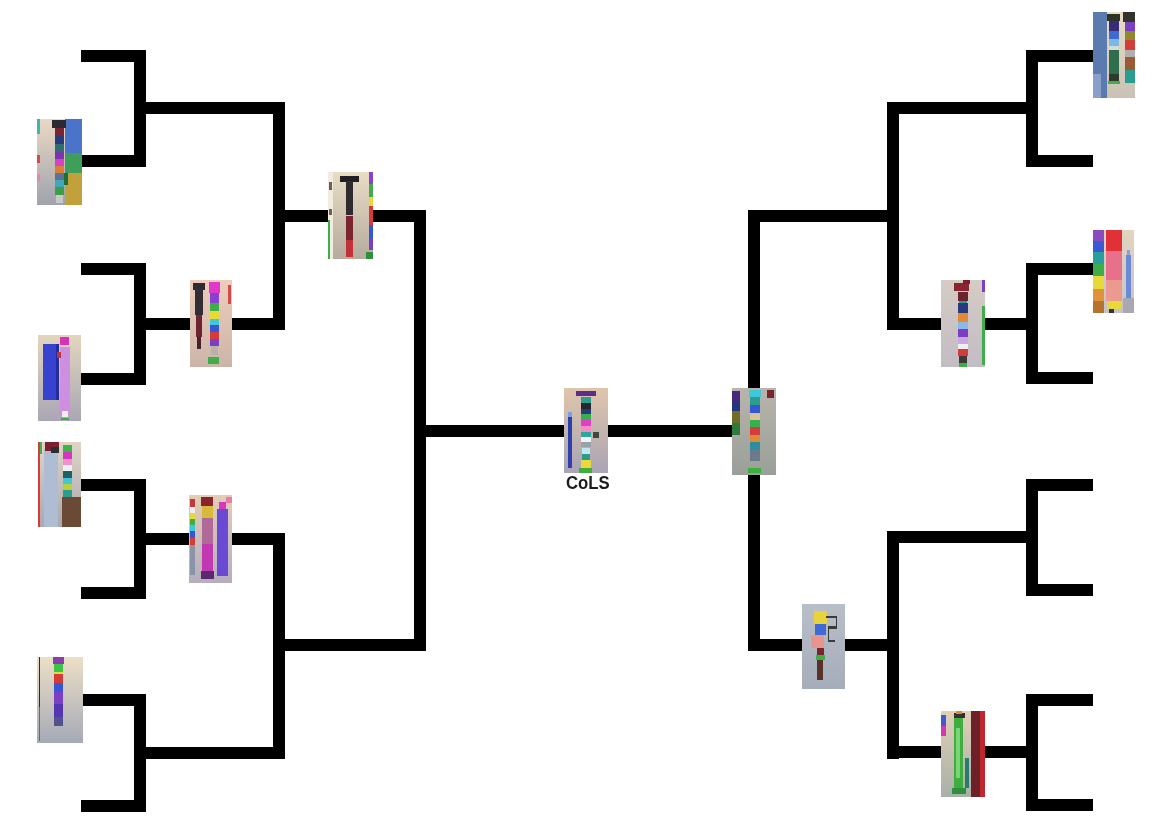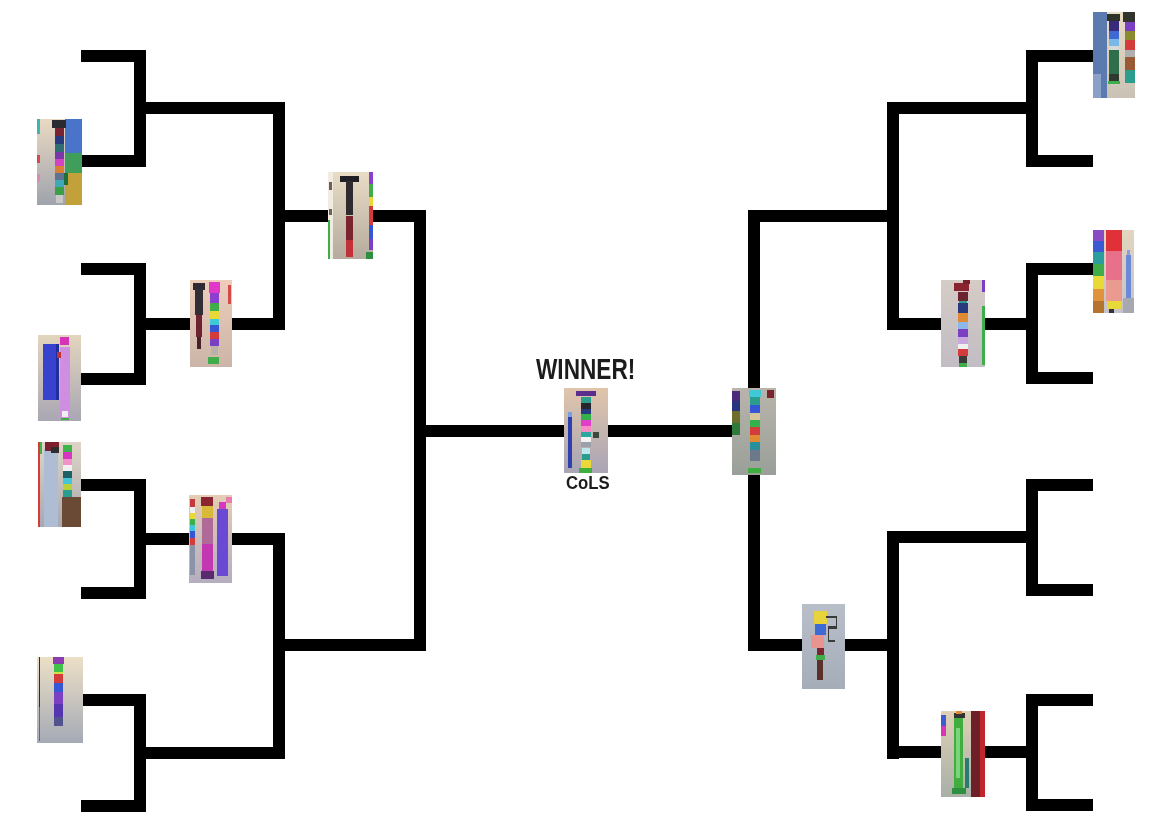--- a/index.html
+++ b/index.html
@@ -281,19 +281,16 @@
         <div class="stripe" style="left: 30%; top: 2%; width: 24%; height: 6%; background: rgb(51, 51, 51);"></div>
         <div class="stripe" style="left: 34%; top: 0%; width: 14%; height: 3%; background: rgb(224, 138, 51);"></div>
         <div class="stripe" style="left: 30%; top: 8%; width: 20%; height: 82%; background: rgb(63, 174, 63);"></div>
         <div class="stripe" style="left: 34%; top: 20%; width: 10%; height: 58%; background: rgb(122, 212, 122);"></div>
         <div class="stripe" style="left: 26%; top: 90%; width: 30%; height: 7%; background: rgb(46, 143, 63);"></div>
         <div class="stripe" style="left: 54%; top: 55%; width: 10%; height: 35%; background: rgb(42, 122, 110);"></div>
         <div class="stripe" style="left: 68%; top: 0%; width: 20%; height: 100%; background: rgb(110, 32, 40);"></div>
         <div class="stripe" style="left: 88%; top: 0%; width: 12%; height: 100%; background: rgb(192, 38, 46);"></div>
       </div>
     </div>
-  <div id="winner-label" class="label-wrap">
-    <span class="squeeze">WINNER!</span>
-  </div>
   <div id="champion-label" class="label-wrap">
     <span class="squeeze">CoLS</span>
   </div>
 </div>
 
 </body></html>

